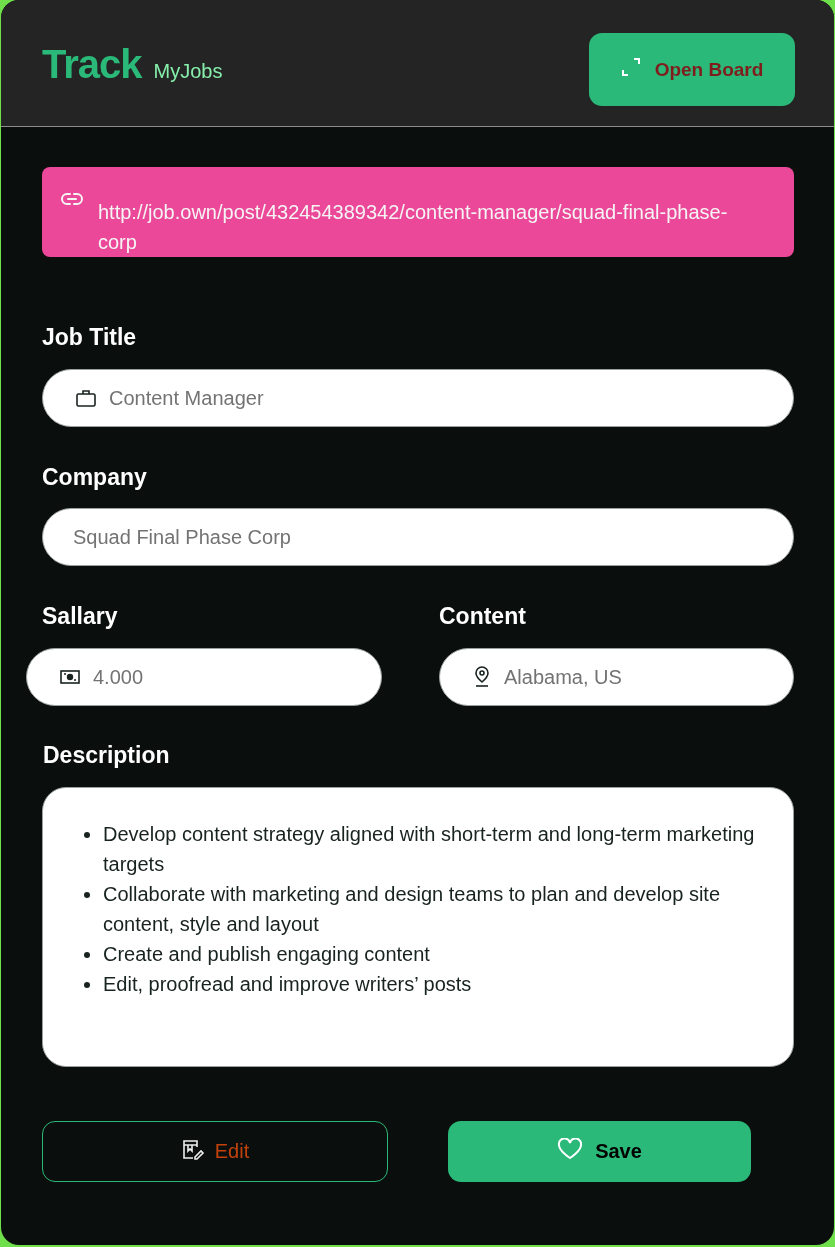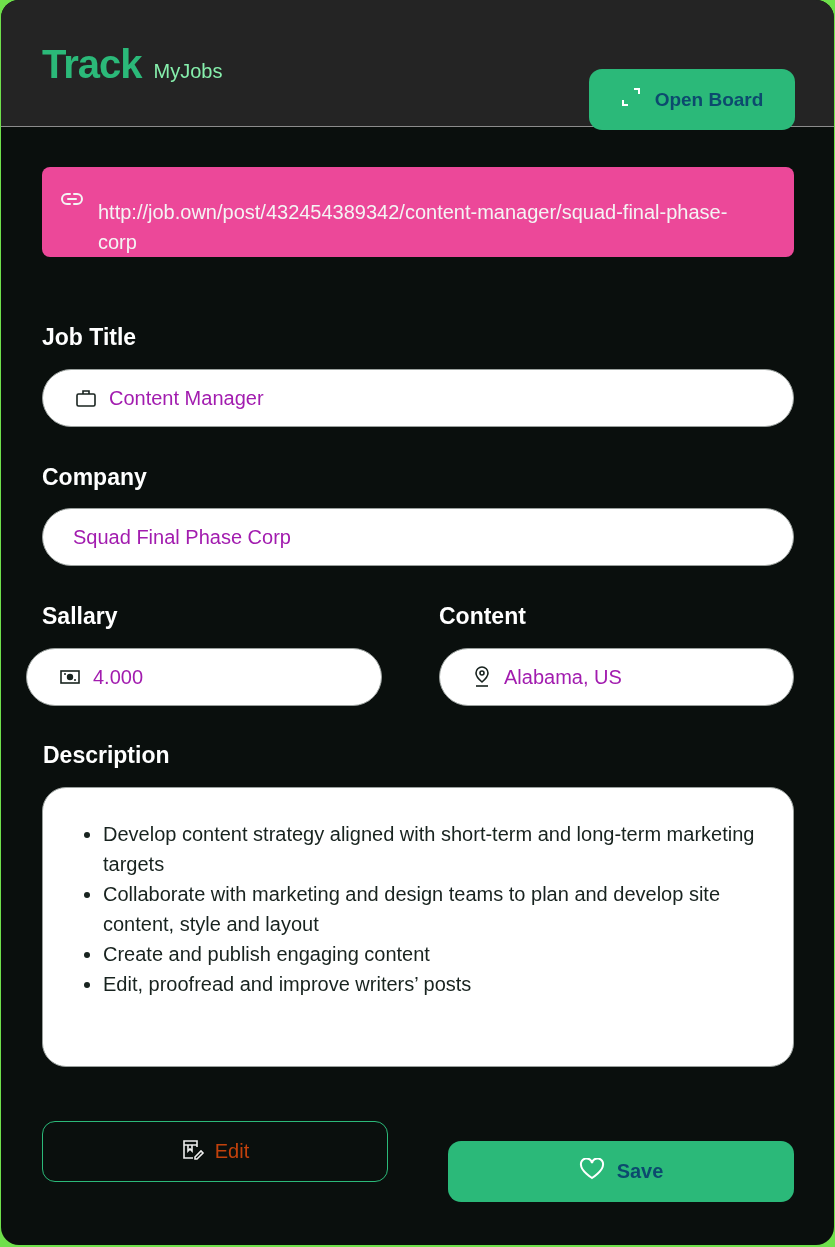--- a/index.html
+++ b/index.html
@@ -12,55 +12,55 @@
     background:#0a0f0d; border-radius:18px; overflow:hidden;
   }
   .header {
     position:absolute; left:0; top:0; width:100%; height:126px;
     background:#242424; border-bottom:1px solid #8c8c8c;
   }
   .logo { position:absolute; left:41px; top:42px; display:flex; align-items:baseline; }
   .logo-main { color:#2bb979; font-weight:bold; font-size:40px; letter-spacing:-1px; }
   .logo-sub { color:#86efac; font-size:20px; margin-left:12px; }
   .open-board {
-    position:absolute; left:588px; top:33px; width:206px; height:61px;
-    background:#2bb979; border-radius:13px; border:none; color:#0c4a6e;
+    position:absolute; left:588px; top:33px; width:206px; height:73px;
+    background:#2bb979; border-radius:13px; border:none; color:#7f1d1d;
     display:flex; align-items:center; justify-content:center; gap:14px;
-    font-weight:bold; font-size:19px; font-family:inherit; cursor:pointer;margin-top:36px;
+    font-weight:bold; font-size:19px; font-family:inherit; cursor:pointer;
   }
   .url-box {
     position:absolute; left:41px; top:167px; width:752px; height:90px;
     background:#ec4899; border-radius:8px; box-sizing:border-box;
     padding:30px 60px 0 56px; color:#f4f4f4; font-size:20px; line-height:30px;
   }
   .url-box .link-icon { position:absolute; left:18px; top:20px; }
   .label { position:absolute; color:#fff; font-weight:bold; font-size:23px; }
   .field {
     position:absolute; background:#fff; border-radius:30px; height:58px;
     box-sizing:border-box; border:1px solid #9aa09d;
-    display:flex; align-items:center; color:#a21caf; font-size:20px;
+    display:flex; align-items:center; color:#737373; font-size:20px;
   }
   .field .ico { display:flex; align-items:center; margin-right:13px; }
   .desc {
     position:absolute; left:41px; top:787px; width:752px; height:280px;
     background:#fff; border-radius:24px; box-sizing:border-box; border:1px solid #9aa09d;
     padding:31px 30px 0 30px; color:#18231f; font-size:20px; line-height:30px;
   }
   .desc ul { margin:0; padding-left:30px; }
   .desc li { padding-left:0; }
   .btn-edit {
     position:absolute; left:41px; top:1121px; width:346px; height:61px; box-sizing:border-box;
     border:1.5px solid #2bb979; border-radius:13px; background:transparent; color:#c2410c;
     display:flex; align-items:center; justify-content:center; gap:10px; font-size:20px; font-family:inherit;
   }
   .btn-save {
-    position:absolute; left:447px; top:1121px; width:346px; height:61px;
-    background:#2bb979; border:none; border-radius:13px; color:#0c4a6e;
+    position:absolute; left:447px; top:1121px; width:303px; height:61px;
+    background:#2bb979; border:none; border-radius:13px; color:#000000;
     display:flex; align-items:center; justify-content:center; gap:12px;
-    font-weight:bold; font-size:20px; font-family:inherit;margin-top:20px;
+    font-weight:bold; font-size:20px; font-family:inherit;
   }
 </style>
 </head>
 <body>
 
 <div class="panel">
   <div class="header">
     <div class="logo">
       <span class="logo-main">Track</span>
       <span class="logo-sub">MyJobs</span>

